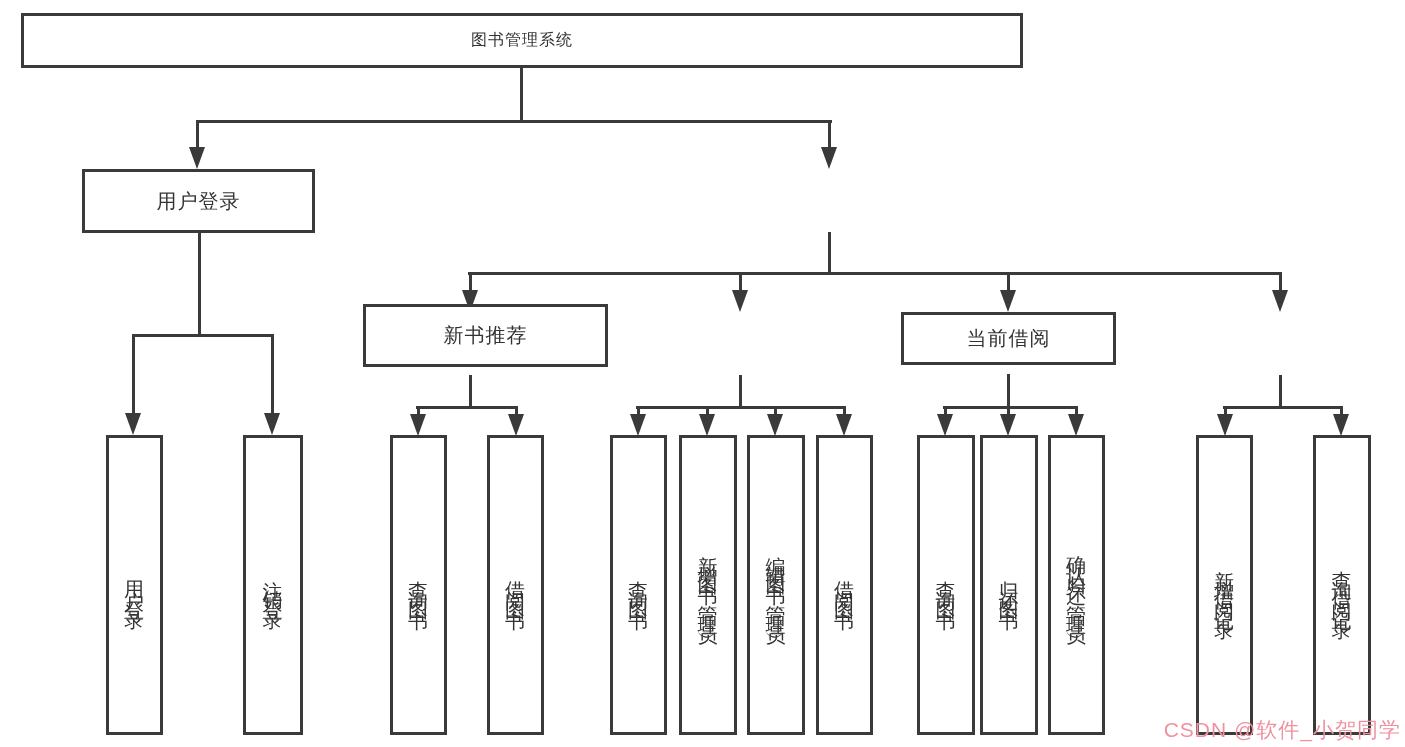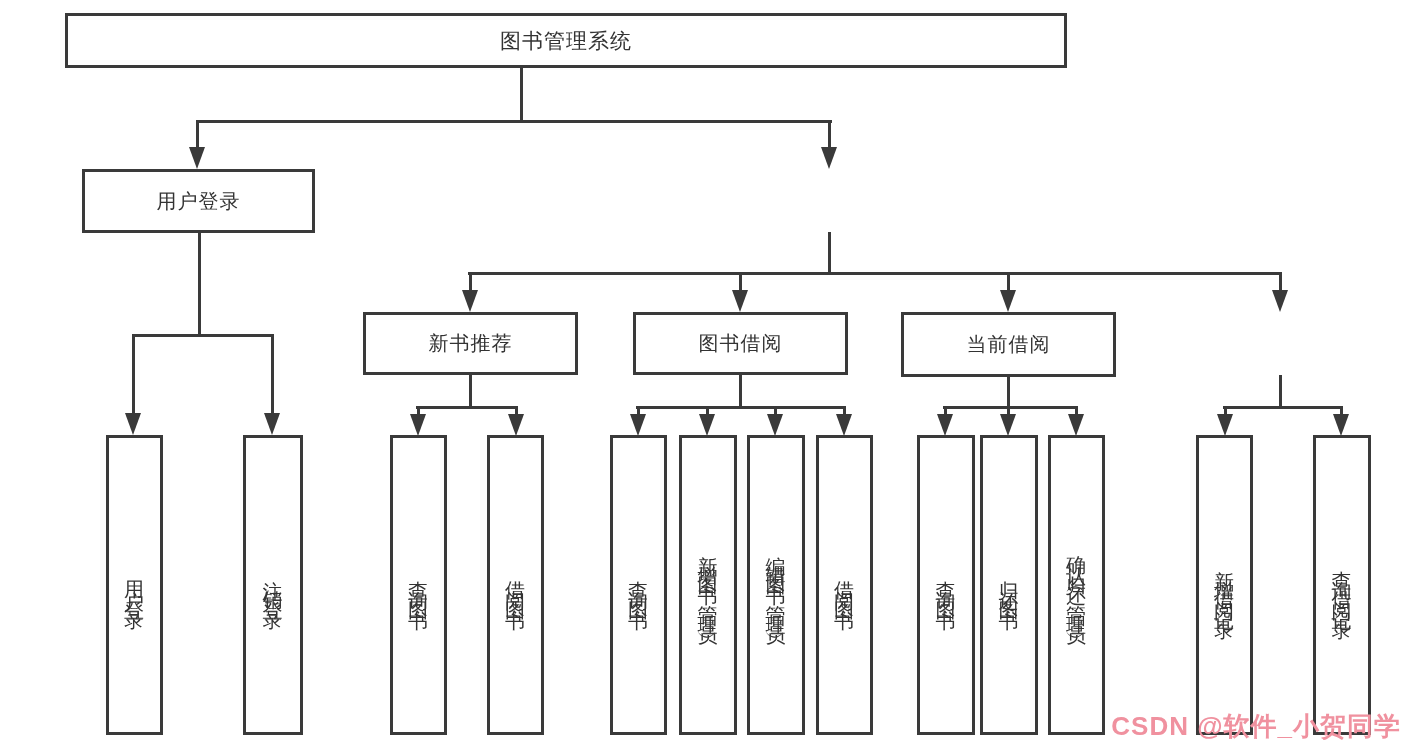--- a/index.html
+++ b/index.html
@@ -23,21 +23,21 @@
     box-sizing:border-box;
     border:3px solid var(--line);
     background:#fff;
     display:flex;
     align-items:center;
     justify-content:center;
     font-size:20px;
     letter-spacing:1px;
     white-space:nowrap;
   }
-  .box.root{font-size:21px;margin-left:44px;}
+  .box.root{font-size:16px;}
   .vbox{
     position:absolute;
     box-sizing:border-box;
     border:3px solid var(--line);
     background:#fff;
     top:435px;
     height:300px;
     display:flex;
     align-items:center;
     justify-content:center;
@@ -55,25 +55,24 @@
     position:absolute;
     width:0;height:0;
     border-left:8px solid transparent;
     border-right:8px solid transparent;
     border-top:22px solid var(--line);
   }
   .watermark{
     position:absolute;
     right:4px;
     bottom:3px;
-    font-size:26px;
+    font-size:21px;
     color:var(--watermark);
     letter-spacing:1px;
     white-space:nowrap;
-    font-weight:bold;
   }
 </style>
 </head>
 <body>
 
 <div class="canvas">
 
   <div class="vline" style="left:520px;top:68px;height:53px"></div>
   <div class="hline" style="left:196px;top:120px;width:636px"></div>
   <div class="vline" style="left:196px;top:120px;height:29px"></div>
@@ -135,29 +134,26 @@
 
   <div class="box root" style="left:21px;top:13px;width:1002px;height:55px">
     <span>图书管理系统</span>
   </div>
 
   <div class="box" style="left:82px;top:169px;width:233px;height:64px">
     <span>用户登录</span>
   </div>
 
 
-  <div class="box" style="left:363px;top:312px;width:215px;height:63px">
+  <div class="box" style="left:363px;top:304px;width:245px;height:63px">
     <span>新书推荐</span>
   </div>
 
-  <div class="box" style="left:633px;top:312px;width:215px;height:63px">
-    <span>图书借阅</span>
-  </div>
-
-  <div class="box" style="left:901px;top:312px;width:215px;height:65px">
+
+  <div class="box" style="left:901px;top:312px;width:215px;height:53px">
     <span>当前借阅</span>
   </div>
 
 
   <div class="vbox" style="left:106px;width:57px">
     <span>用户登录</span>
   </div>
   <div class="vbox" style="left:243px;width:60px">
     <span>注销登录</span>
   </div>

